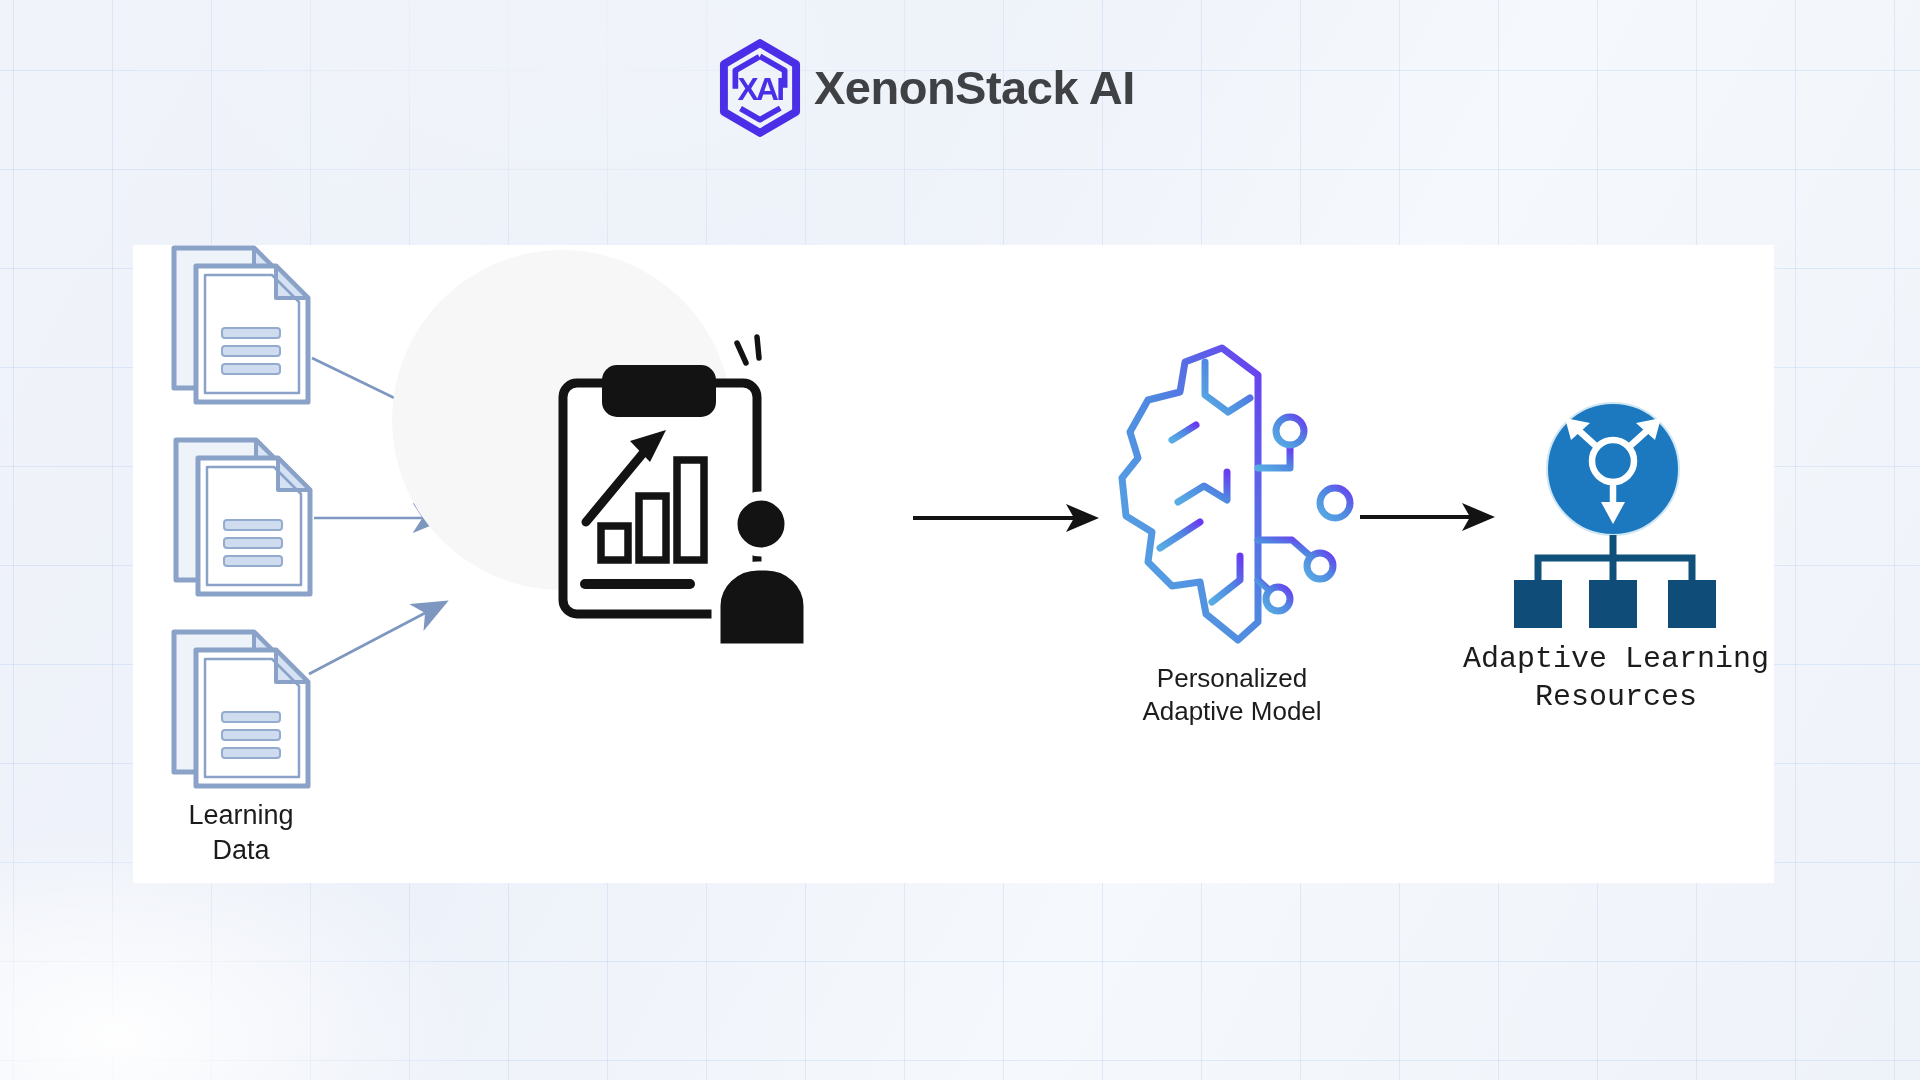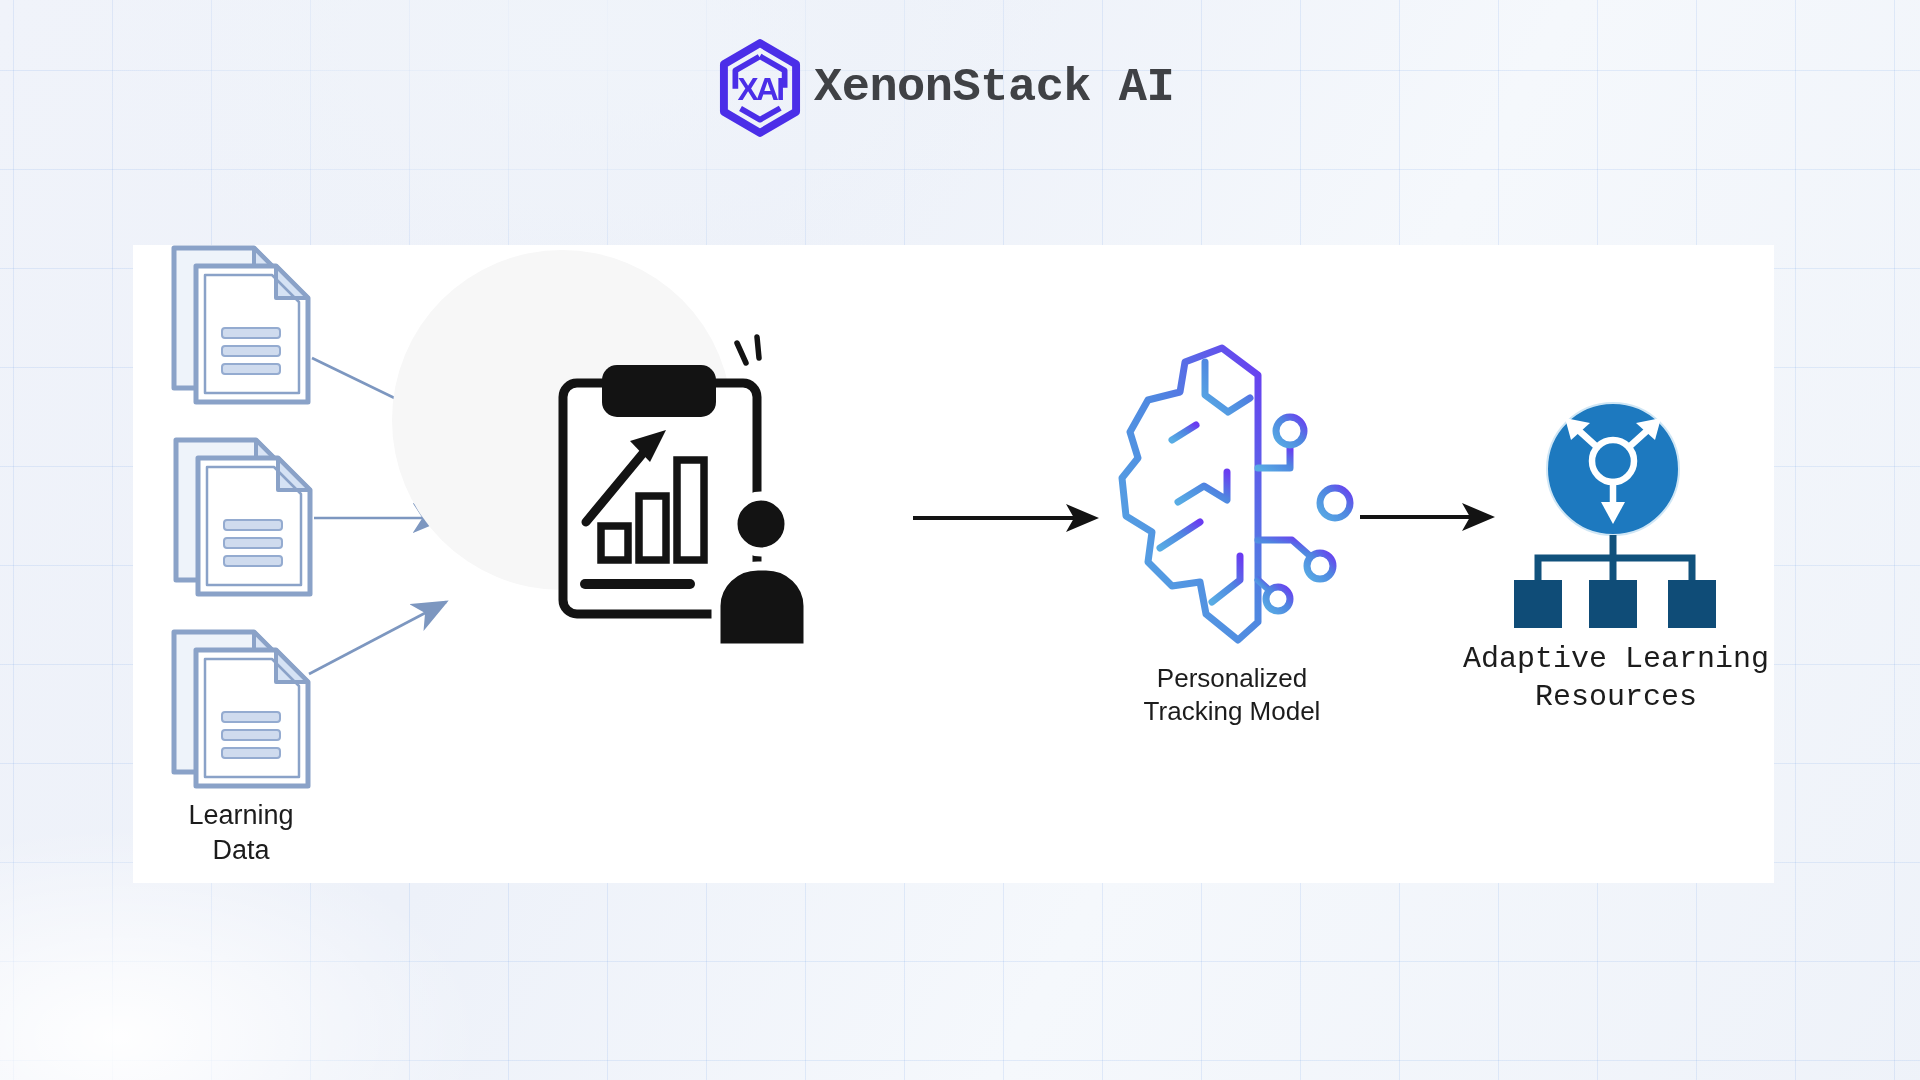--- a/index.html
+++ b/index.html
@@ -22,21 +22,20 @@
   .bg-soft-b{position:absolute;inset:0;
     background:radial-gradient(700px 340px at 30% 4%, rgba(240,244,250,.9) 0%, rgba(240,244,250,0) 75%);}
   .panel{
     position:absolute;left:133px;top:245px;width:1641px;height:638px;background:#ffffff;
   }
   .logo-wrap{position:absolute;left:716px;top:38px;display:flex;align-items:center;gap:10px;}
   .logo-hex{width:88px;height:100px;}
   .brand-title{
     font-size:47px;font-weight:bold;color:#3f4145;letter-spacing:-0.5px;line-height:100px;
     white-space:nowrap;
-    font-family:Liberation Mono, monospace;
   }
   svg.diagram{position:absolute;left:0;top:0;width:1920px;height:1080px;}
   .node-label{
     position:absolute;text-align:center;color:#1c1c1c;line-height:1.28;
   }
   .fs26{font-size:26px;}
   .fs27{font-size:27px;}
   .fs30{font-size:30px;}
 </style>
 </head>
@@ -169,16 +168,16 @@
         <rect x="1514" y="580" width="48" height="48"></rect>
         <rect x="1589" y="580" width="48" height="48"></rect>
         <rect x="1668" y="580" width="48" height="48"></rect>
       </g>
     </g>
   </svg>
 
   <div class="node-label fs27" style="left:166px;top:798px;width:150px;">Learning Data</div>
 
 
-  <div class="node-label fs26" style="left:1122px;top:662px;width:220px;">Personalized Tracking Model</div>
+  <div class="node-label fs26" style="left:1122px;top:662px;width:220px;">Personalized Adaptive Model</div>
 
   <div class="node-label fs30" style="left:1456px;top:640px;width:320px;font-family:Liberation Mono, monospace;">Adaptive Learning Resources</div>
 </div>
 
 </body></html>

